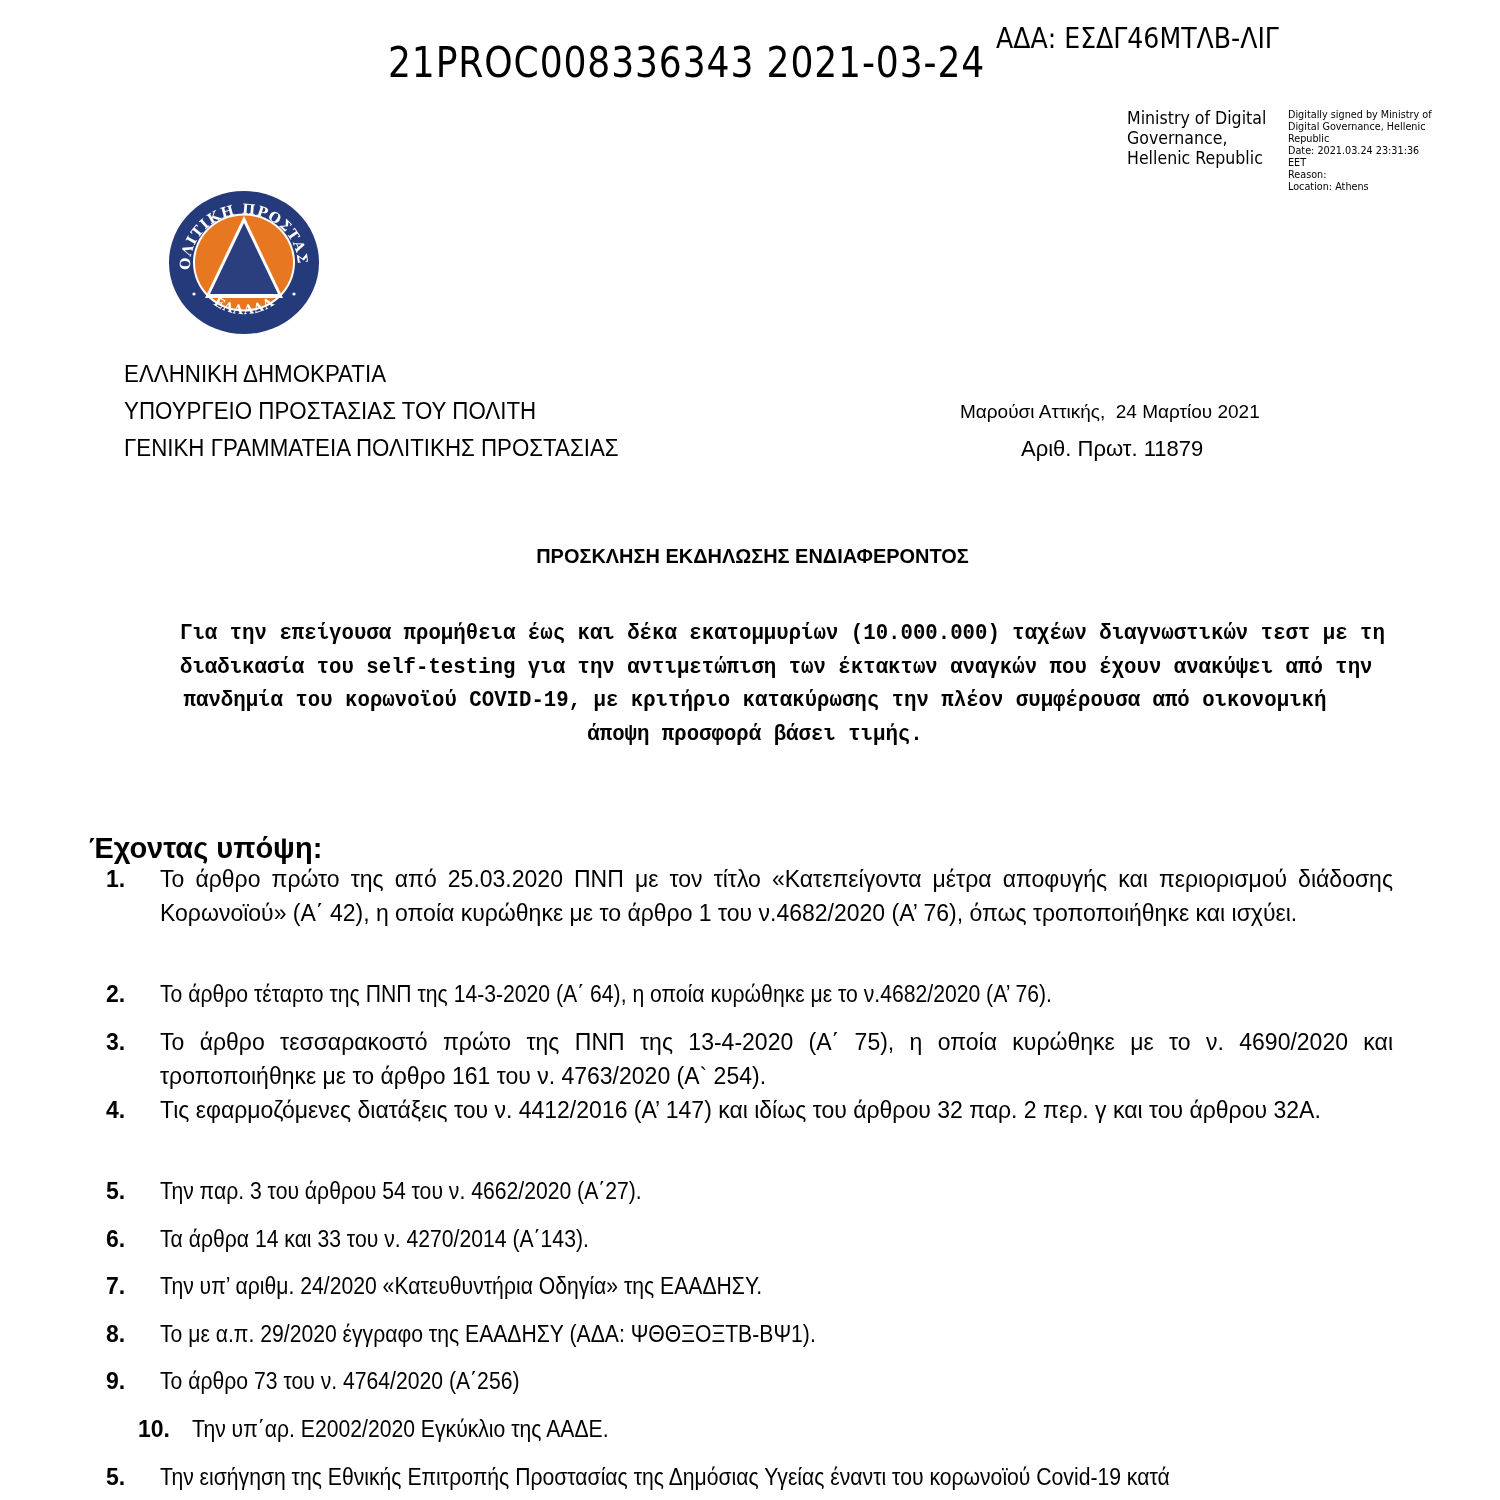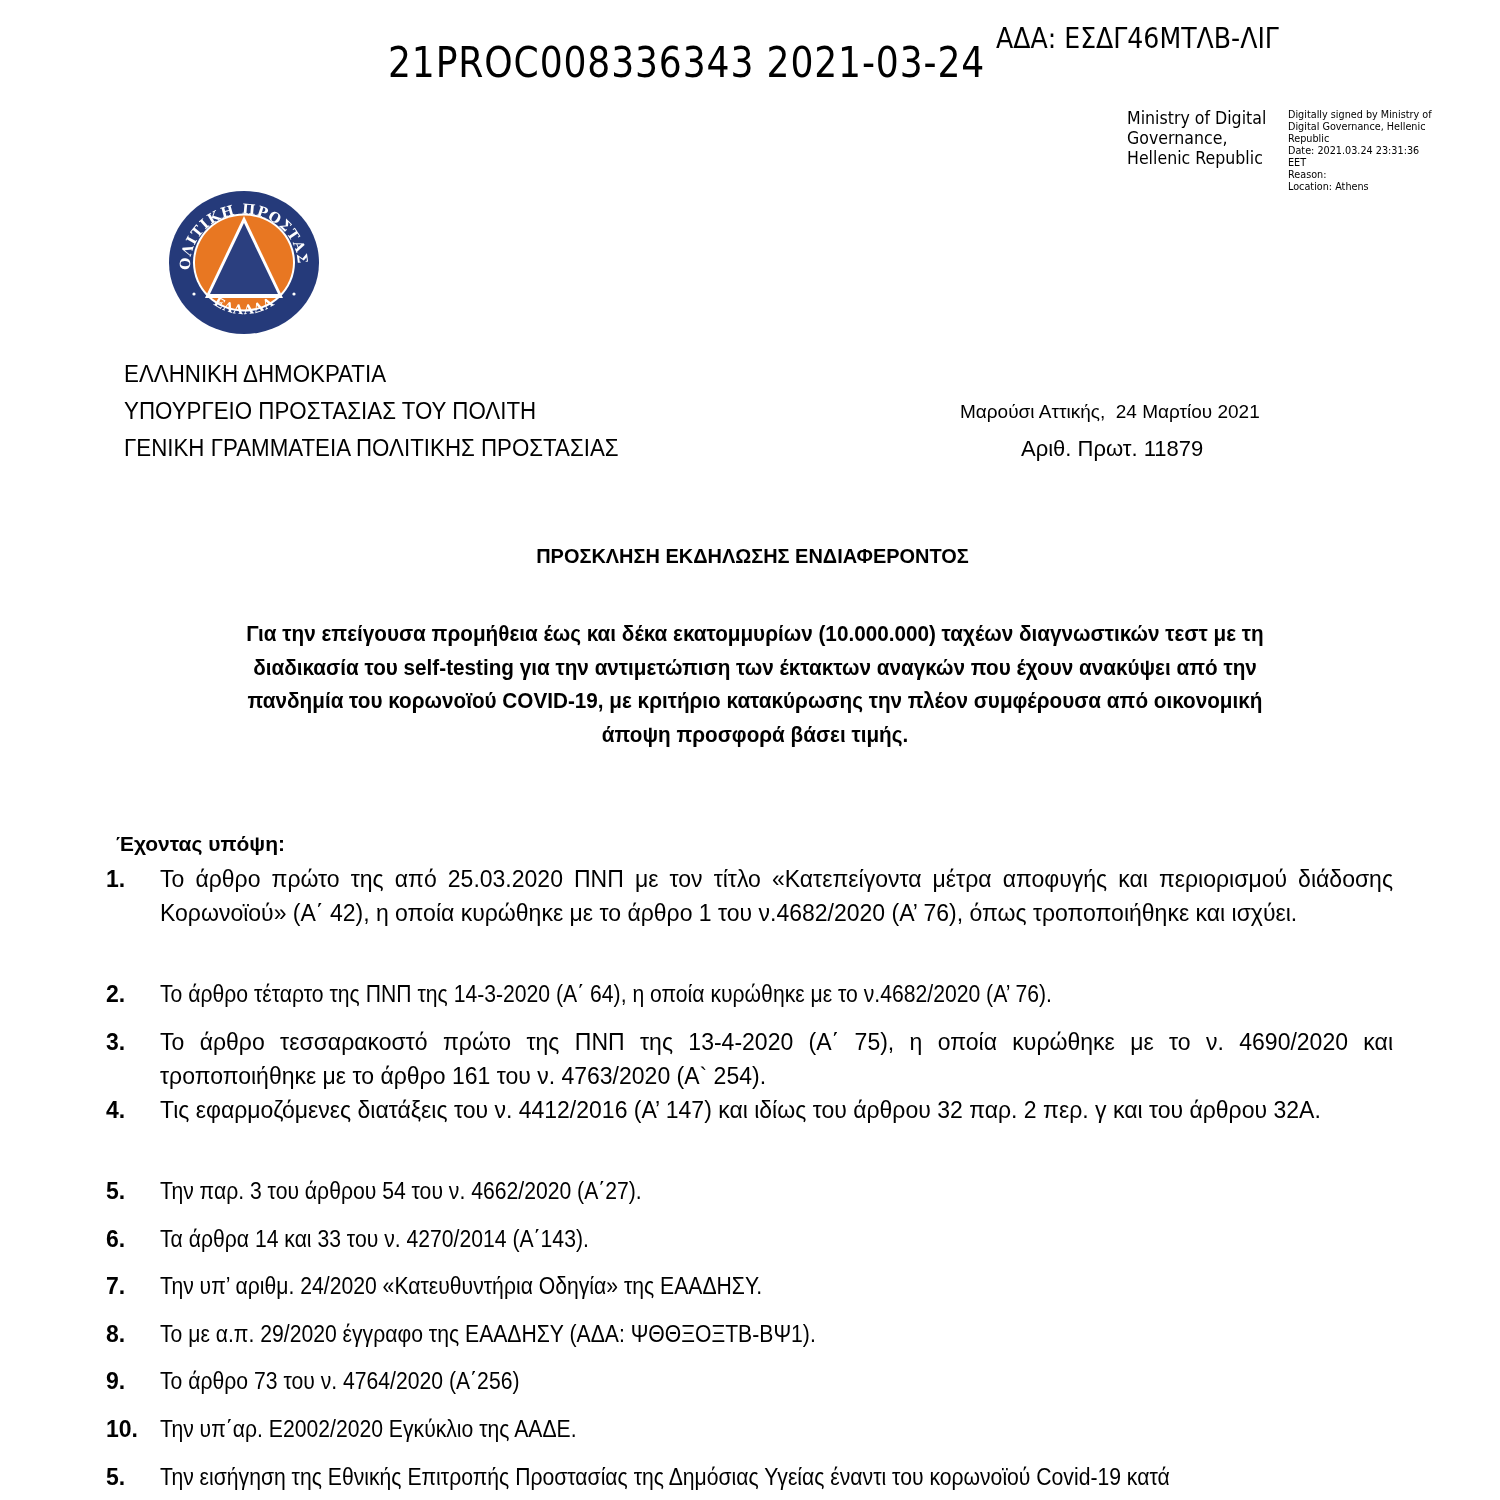--- a/index.html
+++ b/index.html
@@ -8,23 +8,23 @@
   .stamp-main { left: 388px; top: 38px; font-family: "DejaVu Sans", sans-serif; font-size: 42px; letter-spacing: 1px; transform: scaleX(0.86); transform-origin: left top; white-space: nowrap; }
   .stamp-ada { left: 996px; top: 22px; font-family: "DejaVu Sans", sans-serif; font-size: 28px; transform: scaleX(0.9); transform-origin: left top; white-space: nowrap; }
   .sig-name { left: 1127px; top: 108px; font-family: "DejaVu Sans", sans-serif; font-size: 17px; line-height: 20px; transform: scaleX(0.93); transform-origin: left top; white-space: nowrap; }
   .sig-details { left: 1288px; top: 108px; font-family: "DejaVu Sans", sans-serif; font-size: 10.5px; line-height: 12px; transform: scaleX(0.92); transform-origin: left top; white-space: nowrap; }
   .logo { left: 168px; top: 190px; width: 152px; height: 145px; }
   .doc { font-family: "Liberation Sans", sans-serif; }
   .issuer { left: 124px; top: 356px; font-size: 23px; line-height: 37px; transform: scaleX(0.97); transform-origin: left top; white-space: nowrap; }
   .place-date { left: 960px; top: 393px; font-size: 19px; line-height: 37px; white-space: nowrap; }
   .protocol { left: 1021px; top: 430px; font-size: 22px; line-height: 37px; white-space: nowrap; }
   .title { left: 0; width: 1505px; top: 544px; text-align: center; font-size: 21px; font-weight: bold; transform: scaleX(0.95); white-space: nowrap; }
-  .subject { left: 130px; width: 1250px; top: 617px; text-align: center; font-size: 22.5px; font-weight: bold; line-height: 33.5px; }
+  .subject { left: 130px; width: 1250px; top: 617px; text-align: center; font-size: 22.5px; font-weight: bold; line-height: 33.5px; font-family: Liberation Mono, monospace; }
   .subject span { display: block; white-space: nowrap; transform: scaleX(0.92); }
-  .considering { left: 116px; top: 832px; font-size: 21px; font-weight: bold; white-space: nowrap; }
+  .considering { left: 89px; top: 832px; font-size: 29px; font-weight: bold; white-space: nowrap; }
   .item { left: 106px; width: 1287px; font-size: 23px; line-height: 33.5px; }
   .item .num { position: absolute; left: 0; top: 0; font-weight: bold; }
   .item .txt { margin-left: 54px; text-align: justify; text-align-last: left; }
   .item .txt.narrow { transform: scaleX(0.92); transform-origin: left top; white-space: nowrap; }
 </style>
 </head>
 <body>
 
 <div class="abs stamp-main">21PROC008336343 2021-03-24</div>
 <div class="abs stamp-ada">ΑΔΑ: ΕΣΔΓ46ΜΤΛΒ-ΛΙΓ</div>
@@ -114,20 +114,20 @@
   <div class="txt narrow">Την υπ’ αριθμ. 24/2020 «Κατευθυντήρια Οδηγία» της ΕΑΑΔΗΣΥ.</div>
 </div>
 <div class="abs doc item" style="top:1318px;">
   <span class="num">8.</span>
   <div class="txt narrow">Το με α.π. 29/2020 έγγραφο της ΕΑΑΔΗΣΥ (ΑΔΑ: ΨΘΘΞΟΞΤΒ-ΒΨ1).</div>
 </div>
 <div class="abs doc item" style="top:1365px;">
   <span class="num">9.</span>
   <div class="txt narrow">Το άρθρο 73 του ν. 4764/2020 (Α΄256)</div>
 </div>
-<div class="abs doc item" style="top:1413px;">
+<div class="abs doc item" style="top:1413px;margin-left:32px;">
   <span class="num">10.</span>
   <div class="txt narrow">Την υπ΄αρ. Ε2002/2020 Εγκύκλιο της ΑΑΔΕ.</div>
 </div>
 <div class="abs doc item" style="top:1461px;">
   <span class="num">5.</span>
   <div class="txt narrow">Την εισήγηση της Εθνικής Επιτροπής Προστασίας της Δημόσιας Υγείας έναντι του κορωνοϊού Covid-19 κατά</div>
 </div>
 
 </body></html>

